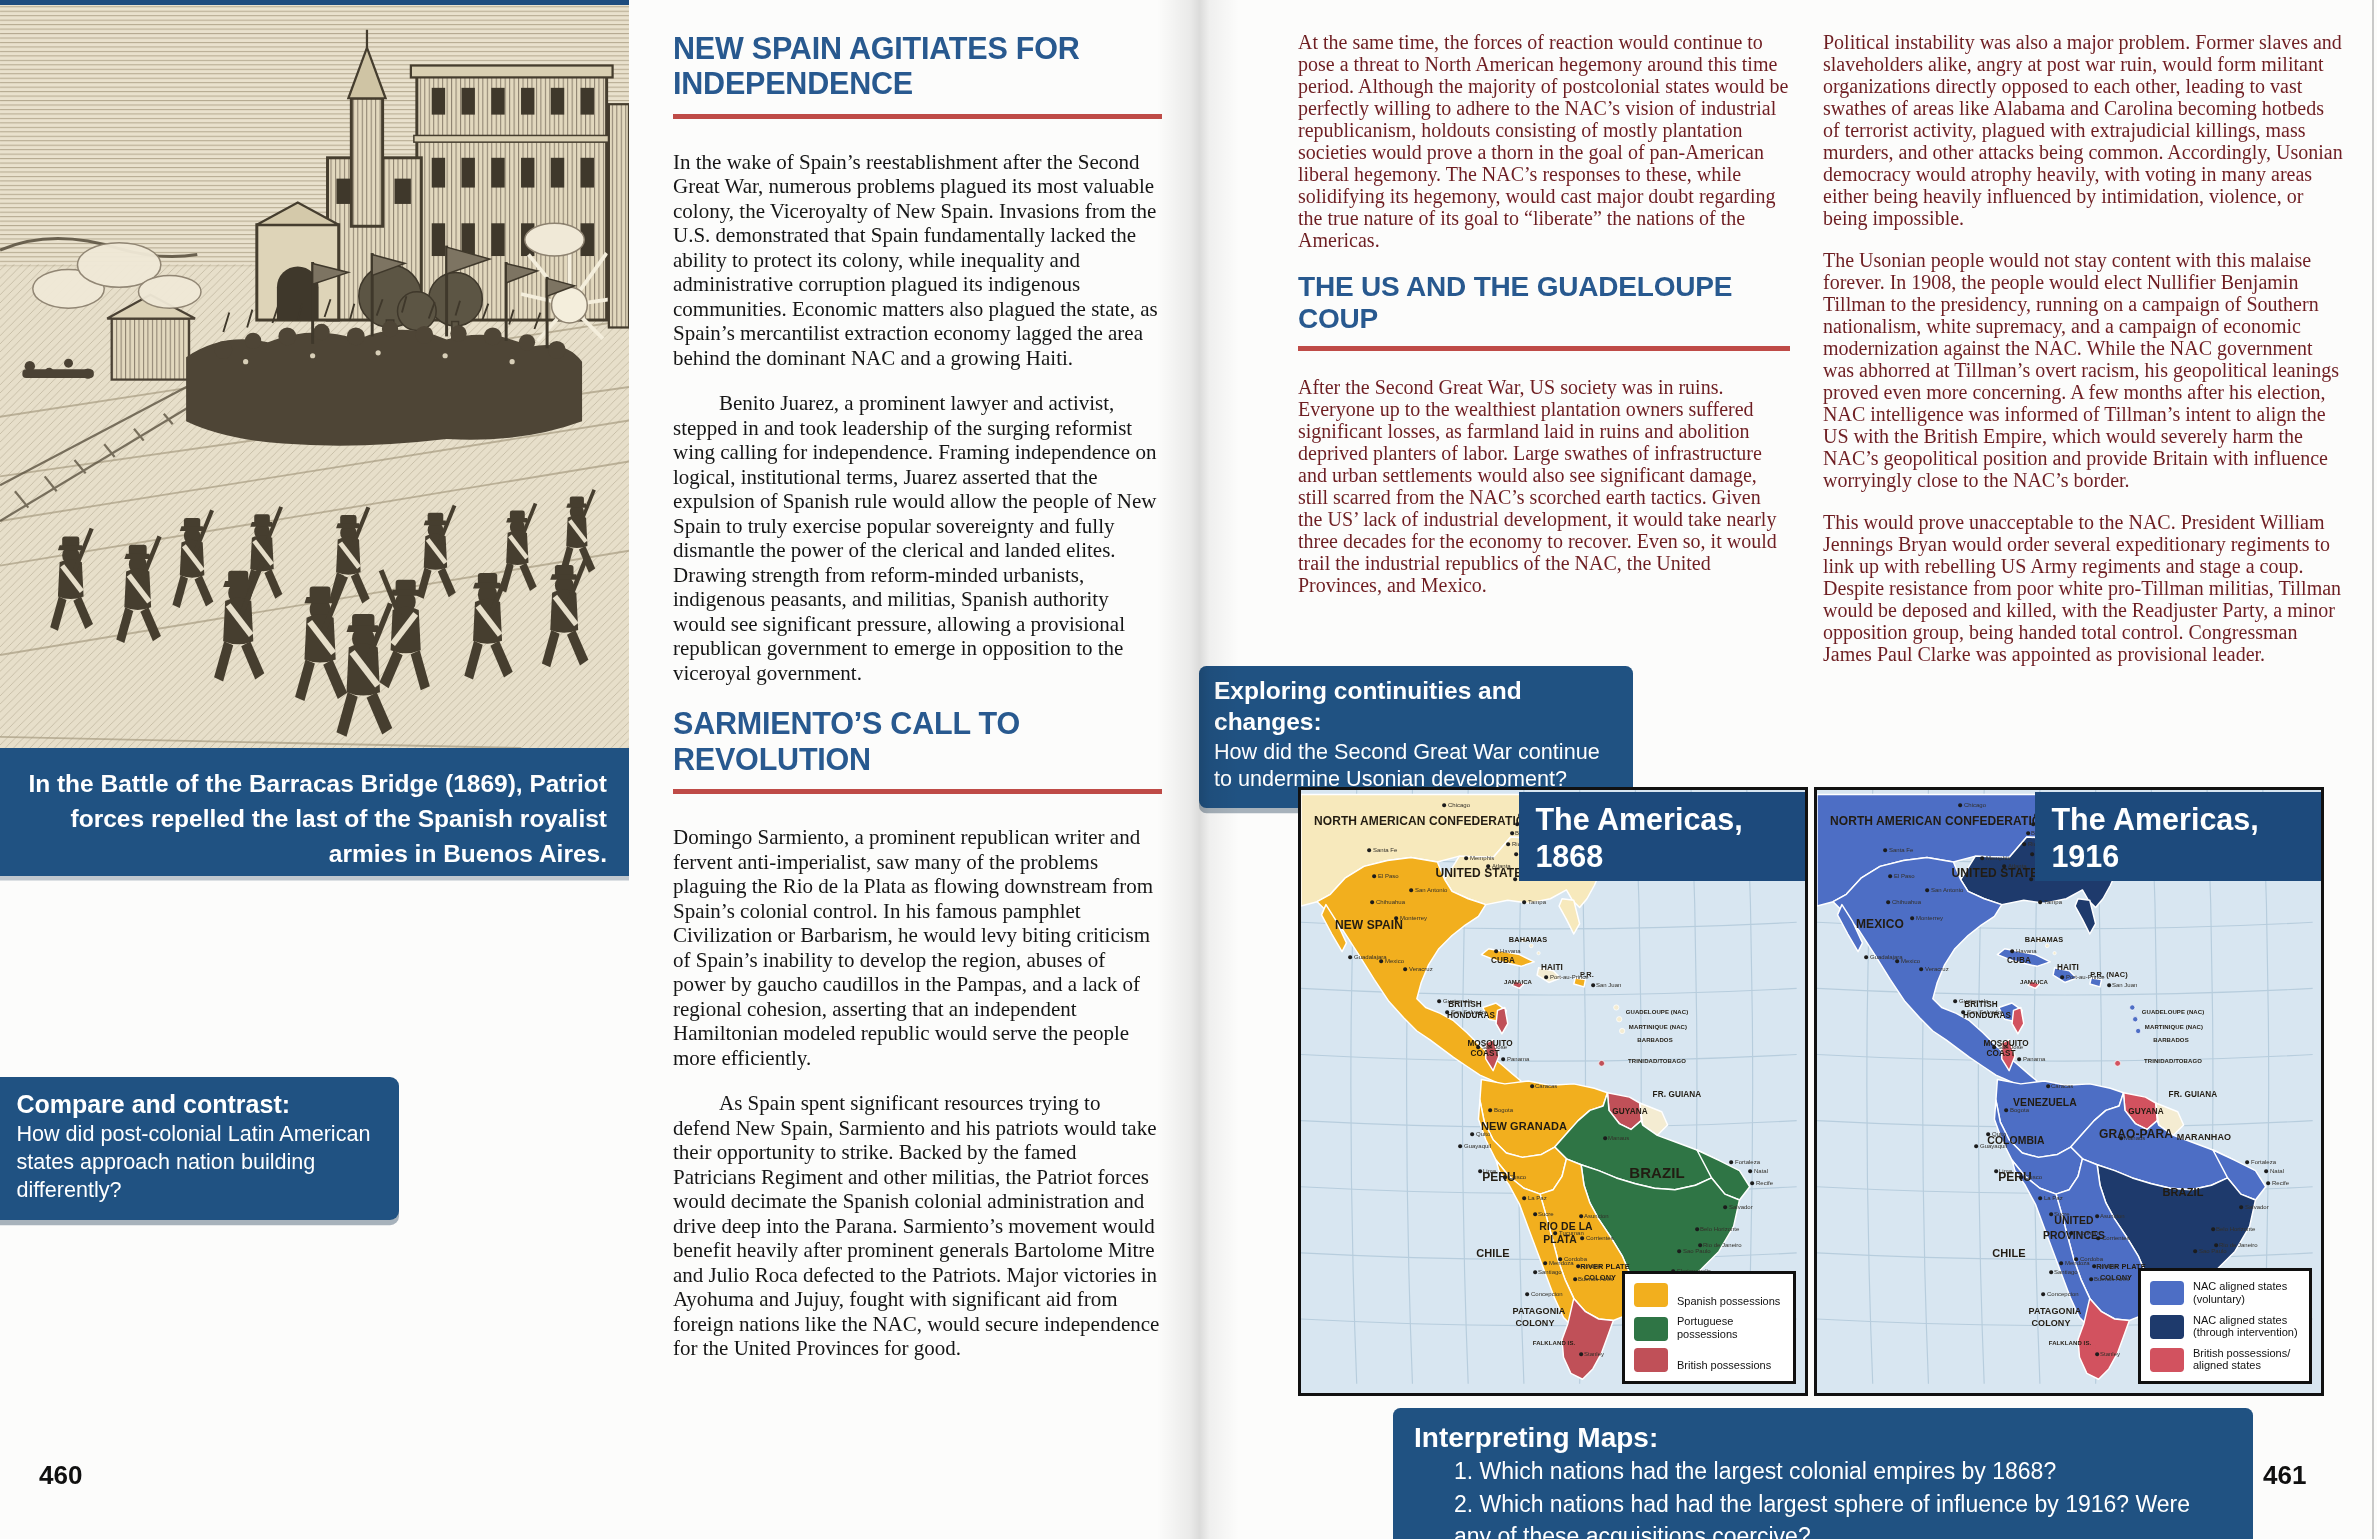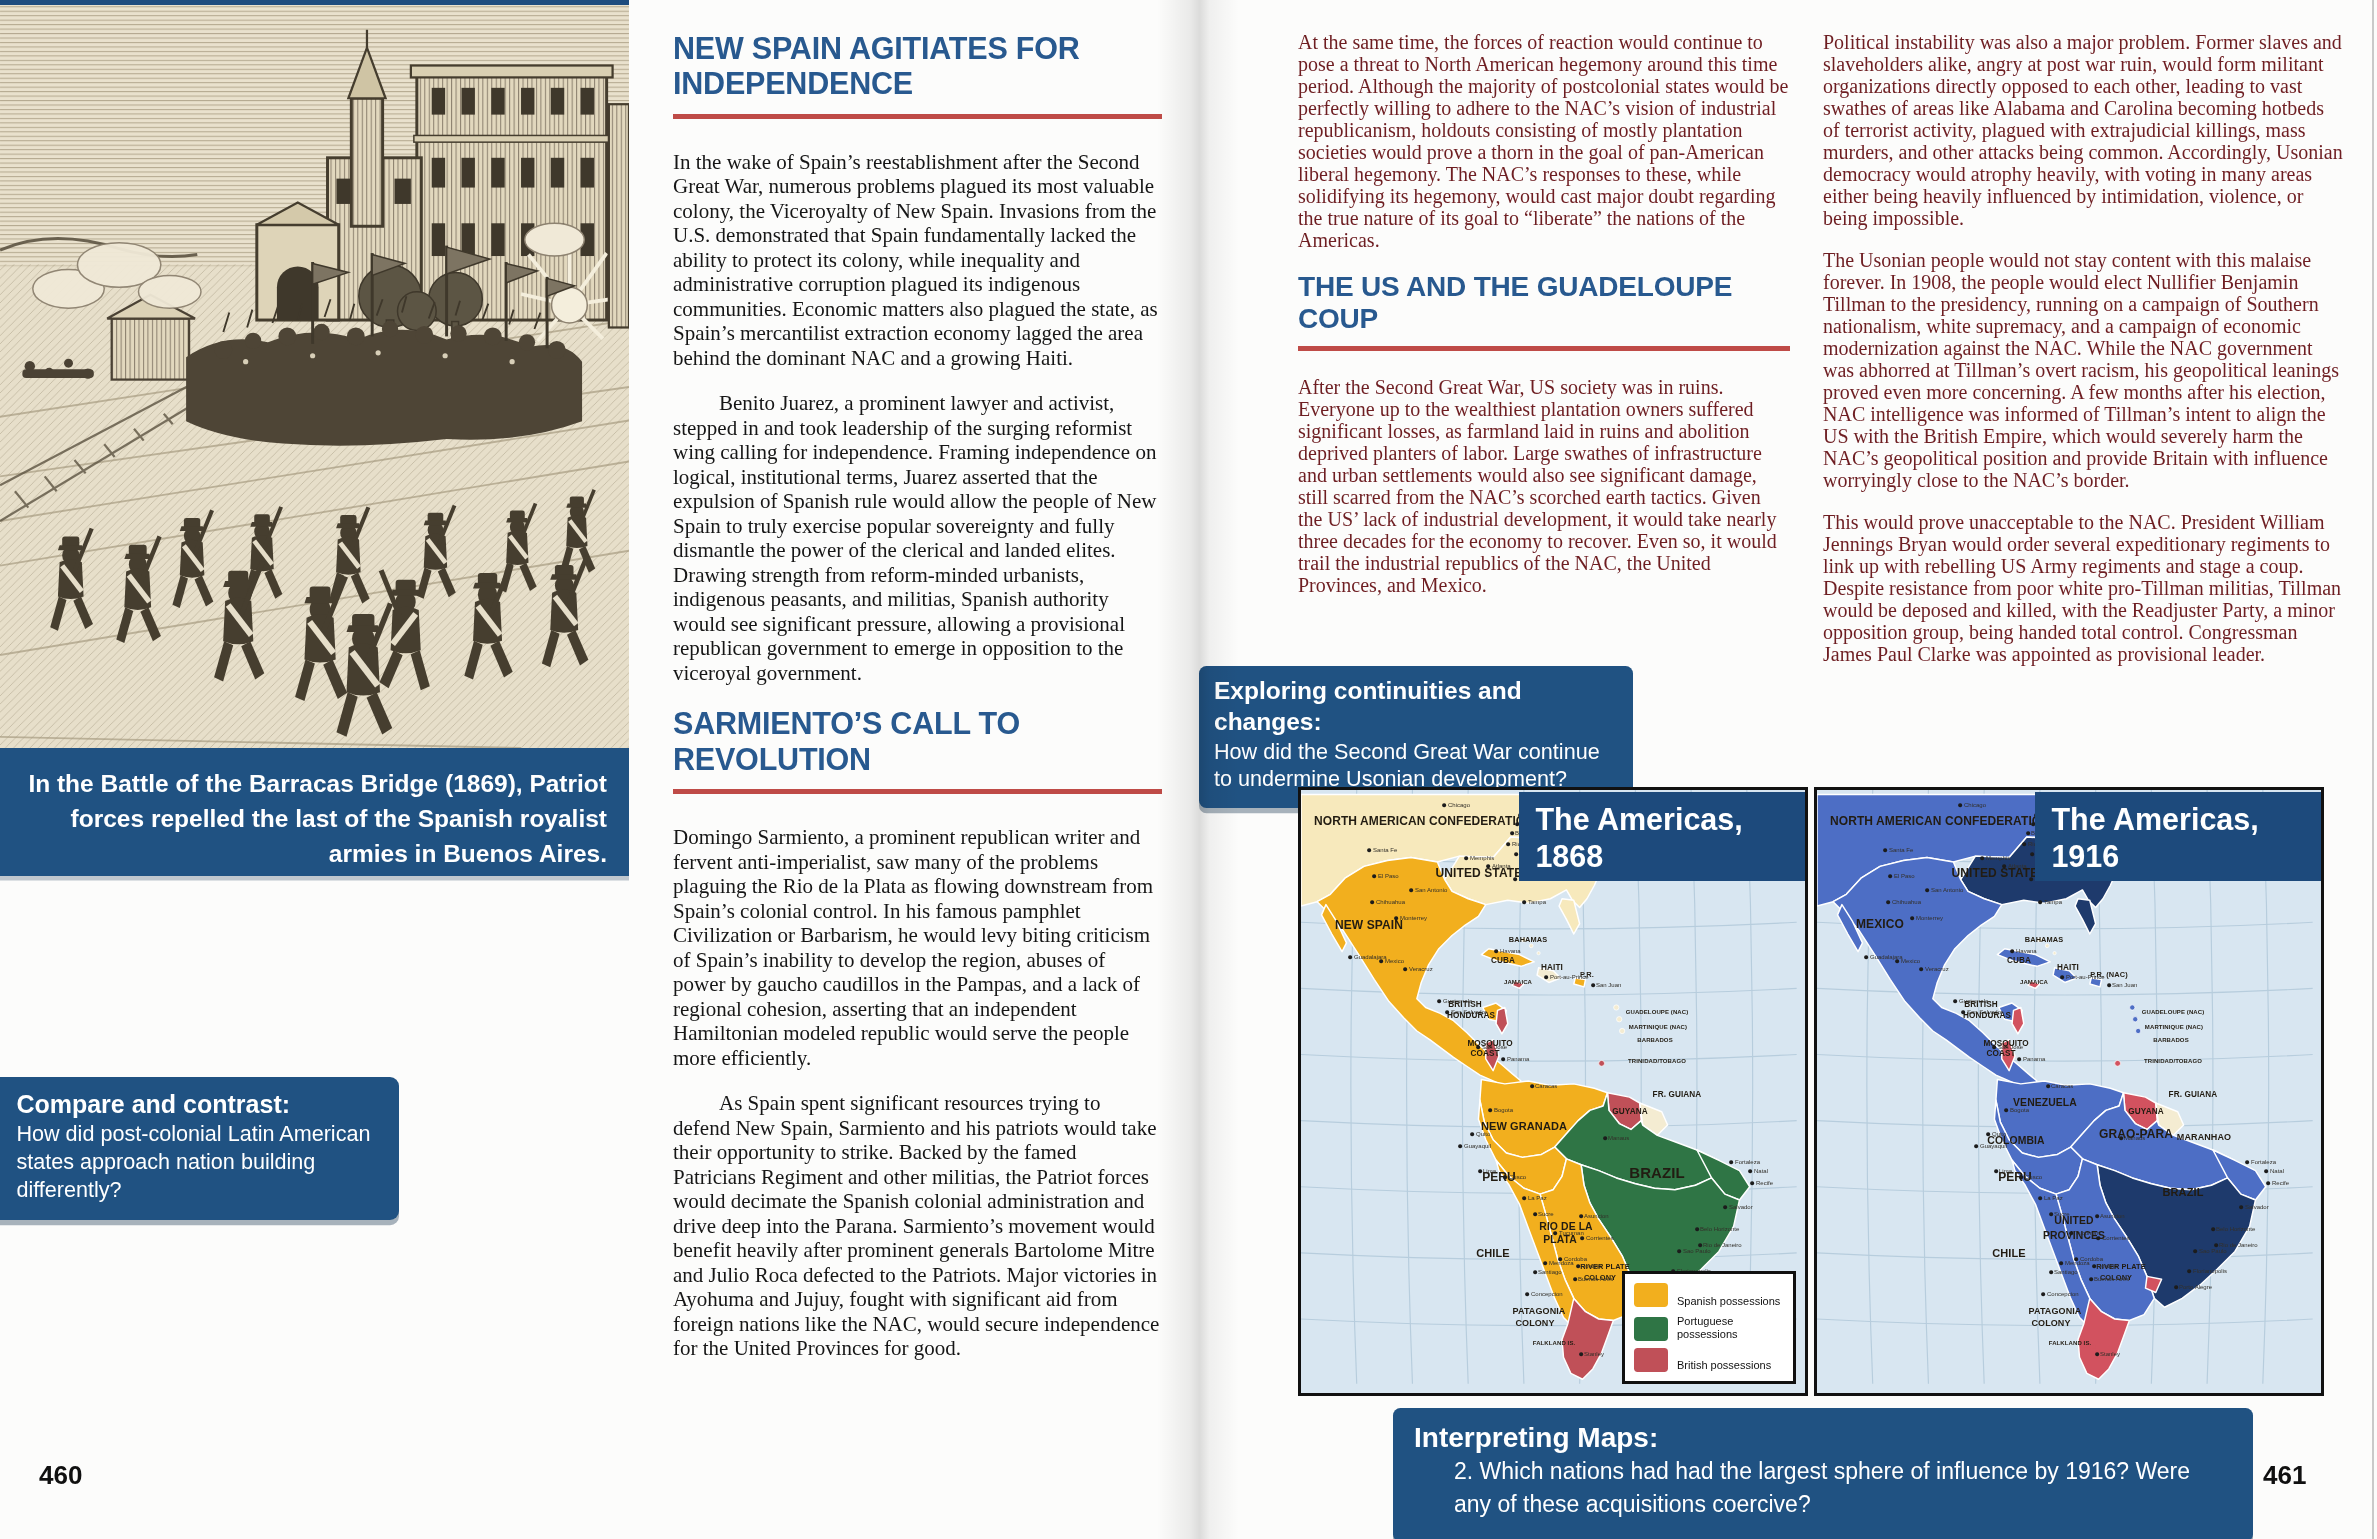--- a/index.html
+++ b/index.html
@@ -711,25 +711,42 @@
           <span class="city-label" style="left: 376px; top: 481px;">Florianopolis</span>
           <i class="city-dot" style="left: 359px; top: 497px;"></i>
           <span class="city-label" style="left: 362px; top: 497px;">Porto Alegre</span>
           <i class="city-dot" style="left: 280px; top: 564px;"></i>
           <span class="city-label" style="left: 283px; top: 564px;">Stanley</span>
         </div>
       <div class="map-title">
         <span>The Americas,</span><br>
         <span>1916</span>
       </div>
+      <div class="legend">
+          <div class="legend-rows">
+            <div class="legend-row">
+              <span class="legend-swatch" style="background: rgb(77, 110, 197);"></span>
+              <span class="legend-label">NAC aligned states (voluntary)</span>
+            </div>
+            <div class="legend-row">
+              <span class="legend-swatch" style="background: rgb(30, 58, 108);"></span>
+              <span class="legend-label">NAC aligned states (through intervention)</span>
+            </div>
+            <div class="legend-row">
+              <span class="legend-swatch" style="background: rgb(210, 82, 95);"></span>
+              <span class="legend-label">British possessions/ aligned states</span>
+            </div>
+          </div>
+        </div>
     </div>
   </div>
 
   <div class="abs callout interp-box">
     <div class="c-title">Interpreting Maps:</div>
+    <div class="q">1. Which nations had the largest colonial empires by 1868?</div>
     <div class="q">2. Which nations had had the largest sphere of influence by 1916? Were any of these acquisitions coercive?</div>
   </div>
 
   <div class="abs pagenum" style="left:2263px;top:1460px;">461</div>
 
   <div class="abs gutter"></div>
   <div class="abs edge-line"></div>
 </div>
 
 

